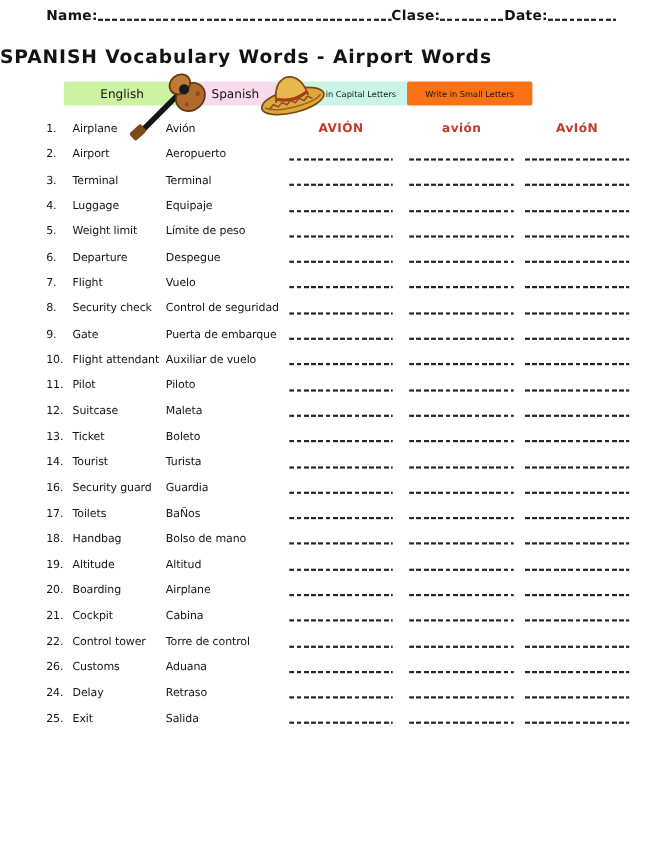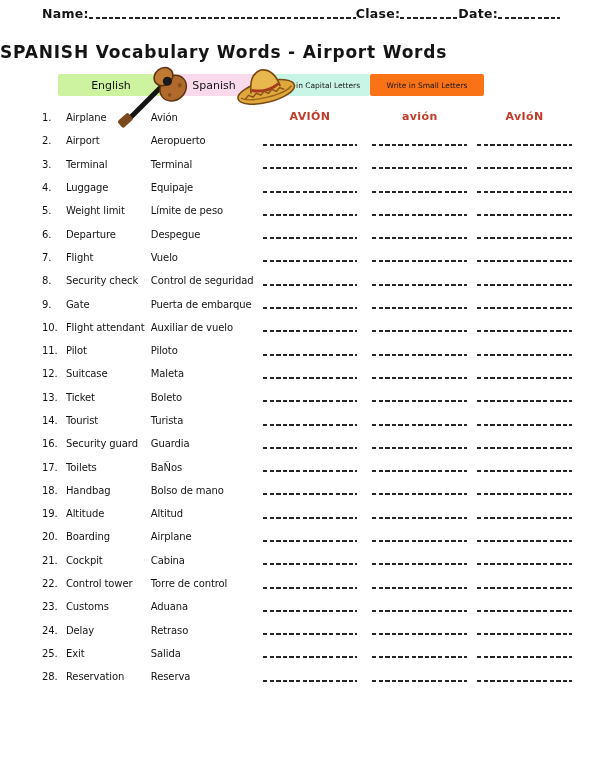--- a/index.html
+++ b/index.html
@@ -401,21 +401,21 @@
         </span>
       <span class="cell c2">
           <div class="blank"></div>
         </span>
       <span class="cell c3">
           <div class="blank"></div>
         </span>
     </div>
 
     <div class="row">
-      <span class="num">23.</span>
+      <span class="num">26.</span>
       <span class="eng">Customs</span>
       <span class="spa">Aduana</span>
       <span class="cell c1">
           <div class="blank"></div>
         </span>
       <span class="cell c2">
           <div class="blank"></div>
         </span>
       <span class="cell c3">
           <div class="blank"></div>
@@ -447,29 +447,15 @@
       <span class="cell c2">
           <div class="blank"></div>
         </span>
       <span class="cell c3">
           <div class="blank"></div>
         </span>
     </div>
 
 
 
-    <div class="row">
-      <span class="num">28.</span>
-      <span class="eng">Reservation</span>
-      <span class="spa">Reserva</span>
-      <span class="cell c1">
-          <div class="blank"></div>
-        </span>
-      <span class="cell c2">
-          <div class="blank"></div>
-        </span>
-      <span class="cell c3">
-          <div class="blank"></div>
-        </span>
-    </div>
   </div>
 
 </div>
 
 </body></html>

